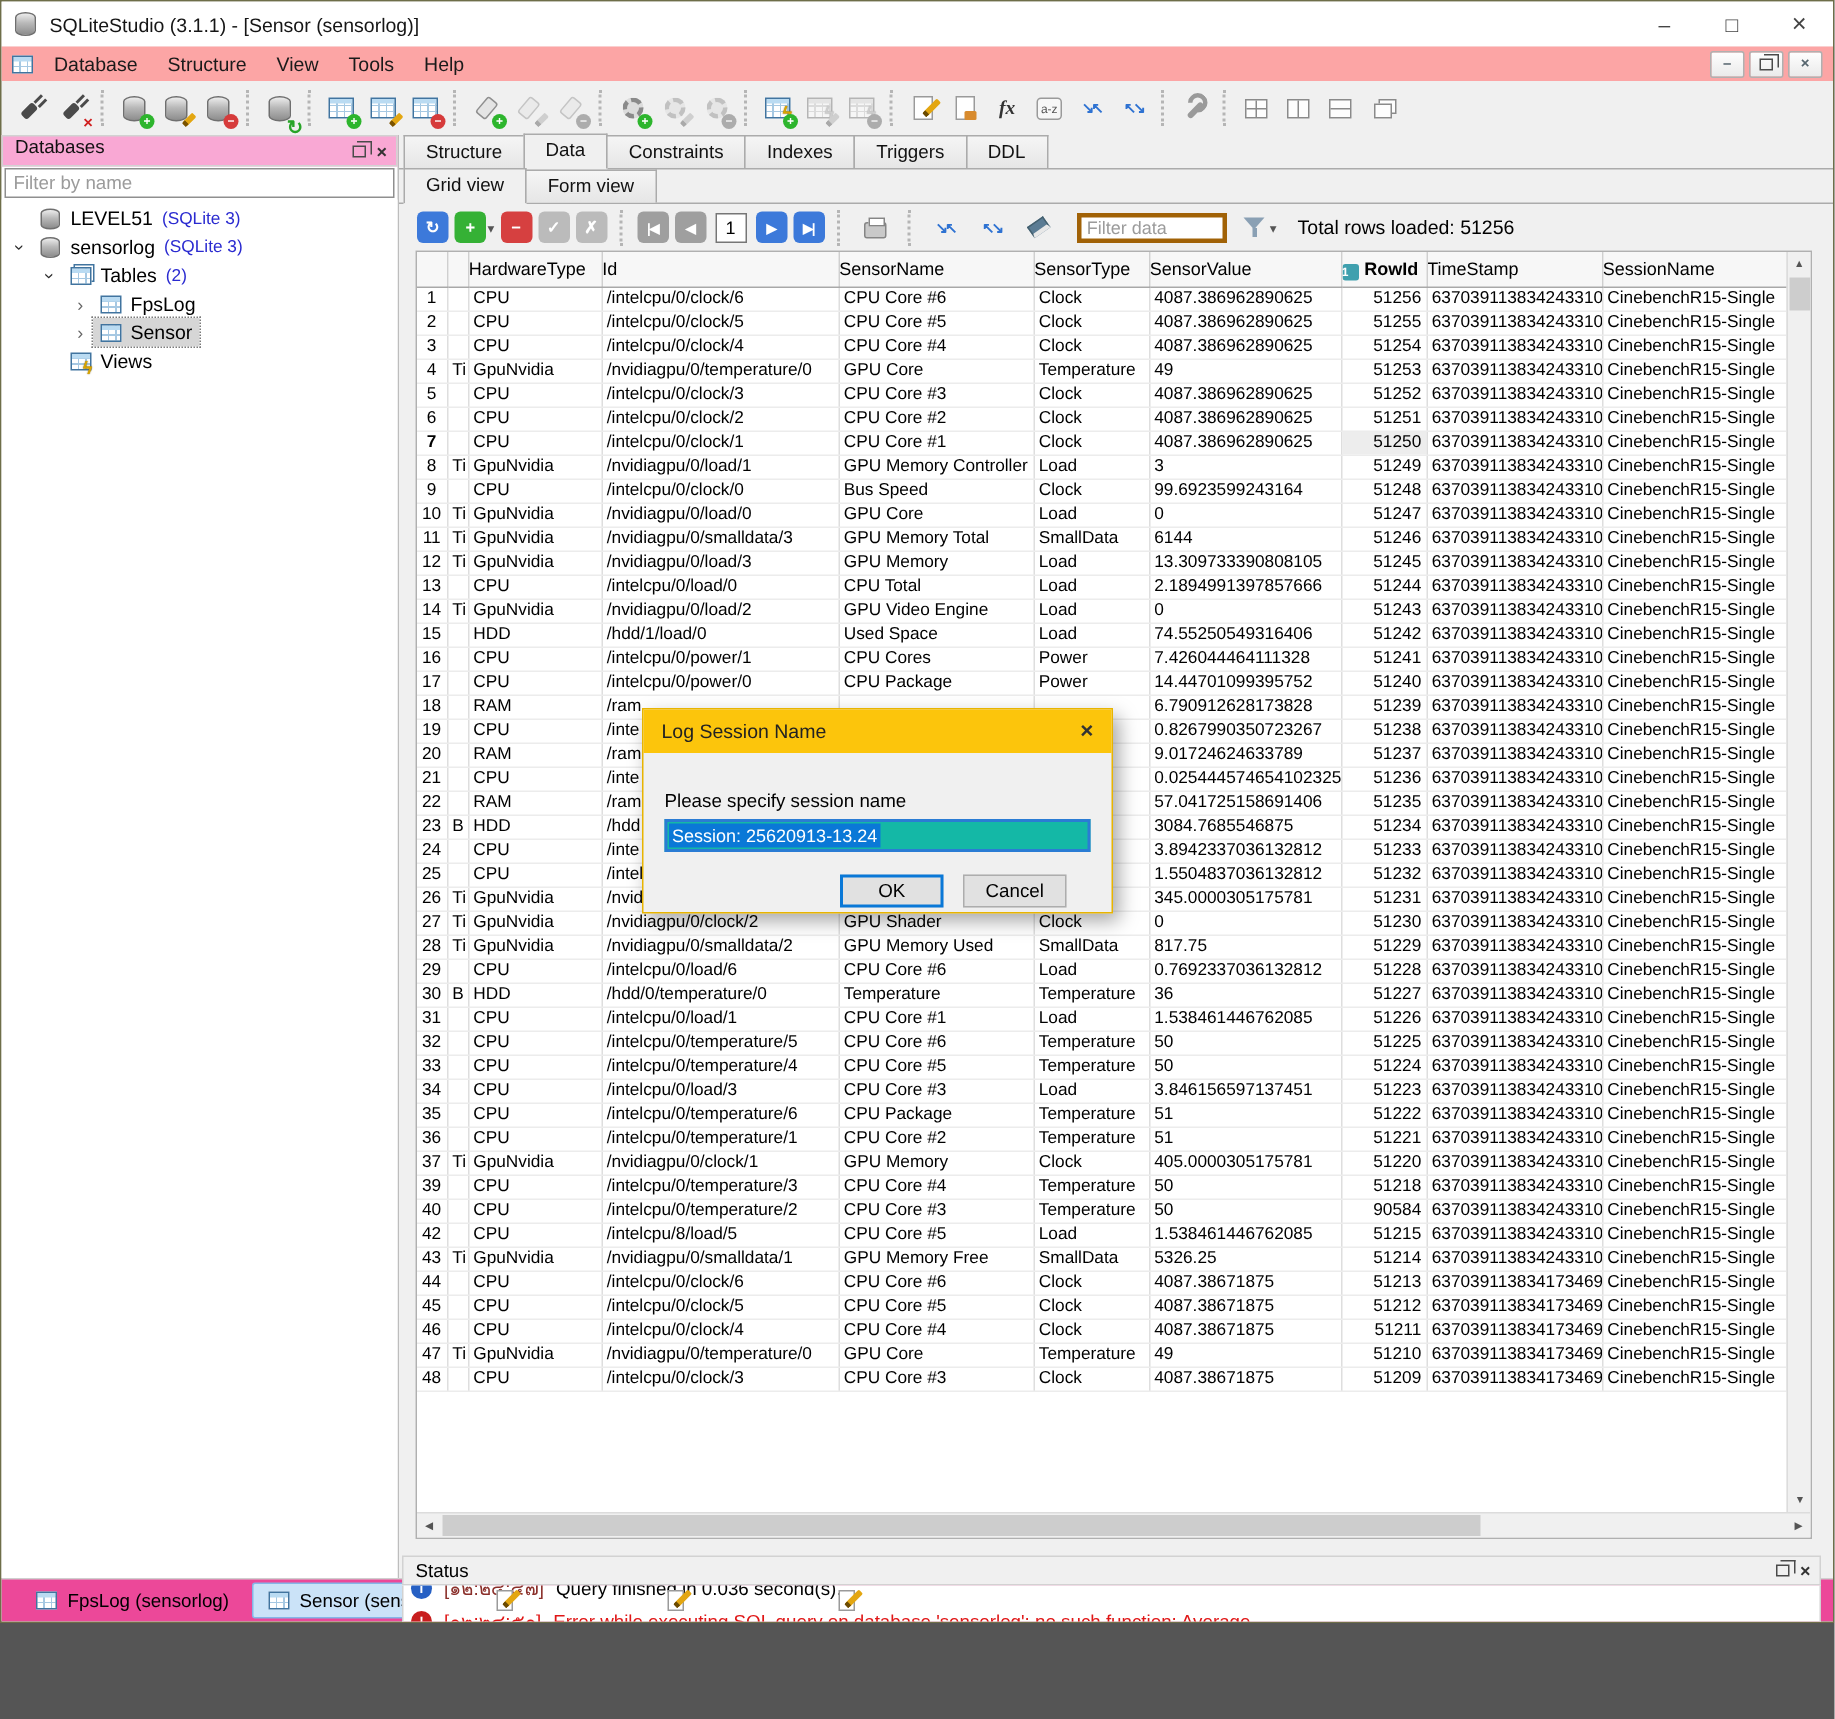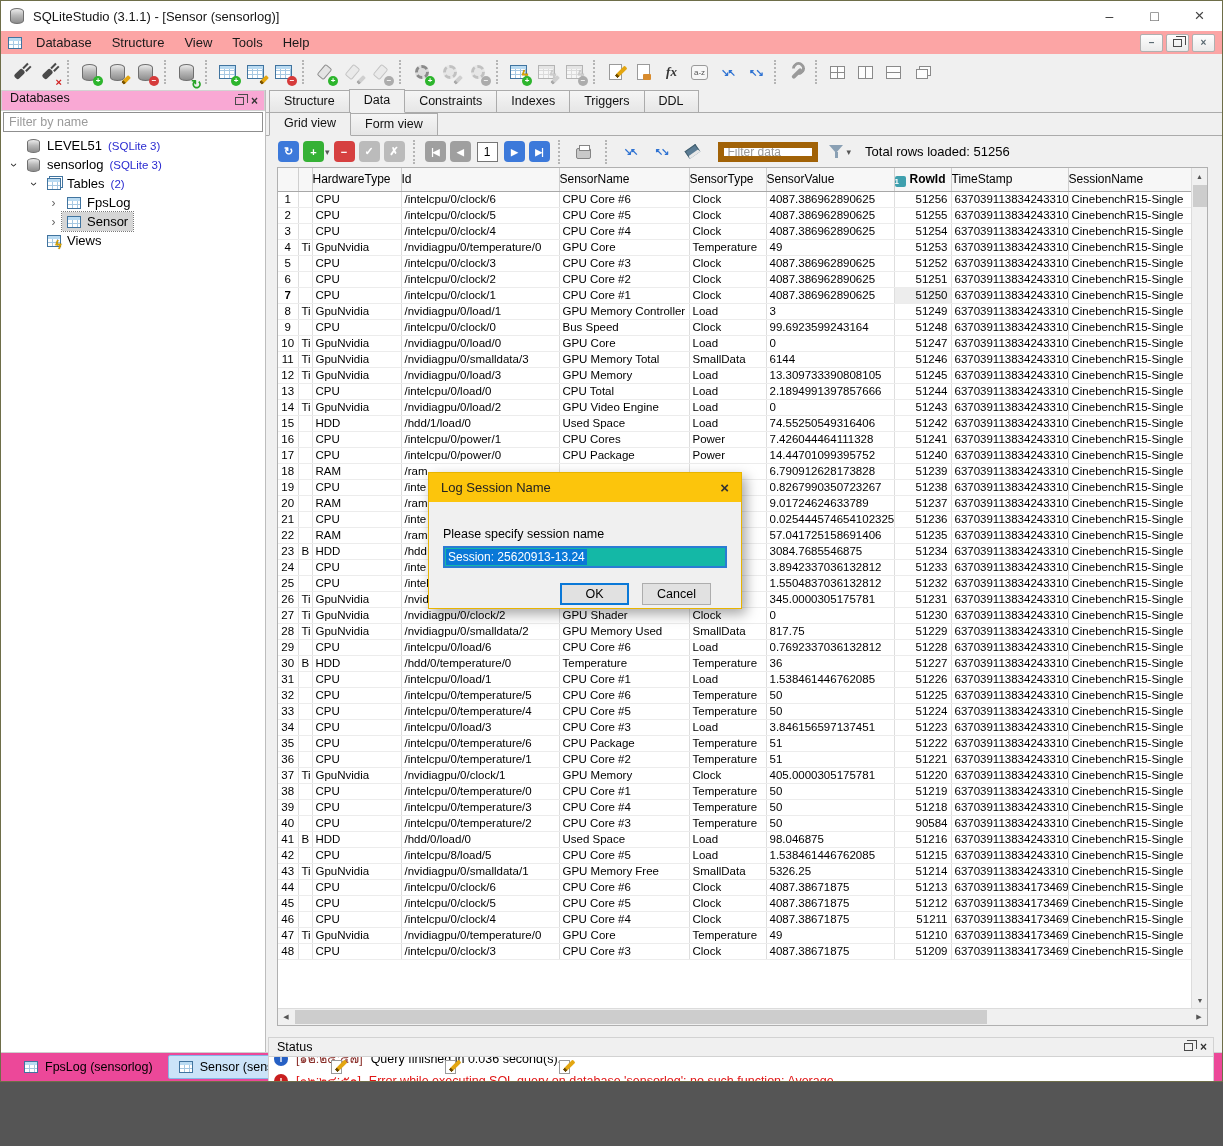--- a/index.html
+++ b/index.html
@@ -81,21 +81,21 @@
 .gridbar{height:31px;display:flex;align-items:center;gap:4px;padding-left:12px;flex:0 0 auto}
 .gbtn{width:21px;height:21px;border-radius:4px;display:flex;align-items:center;justify-content:center;color:#fff;font-size:11px;font-weight:bold}
 .gbtn.blue{background:#3c79da}.gbtn.green{background:#35b135}.gbtn.red{background:#d64040}
 .gbtn.gray{background:#bbb}.gbtn.graynav{background:#9f9f9f}
 .gbtn .nav{font-size:9px;letter-spacing:-1px}
 .caret{font-size:9px;color:#555;margin-left:-1px}
 .pagebox{width:21px;height:20px;border:1px solid #767676;background:#fff;font-size:12px;text-align:center;margin:0 2px;outline:none}
 .printer{width:15px;height:11px;background:#c9c9c9;border:1px solid #858585;border-radius:2px;position:relative;margin-top:3px}
 .printer::before{content:"";position:absolute;left:2px;top:-4px;width:9px;height:4px;background:#fff;border:1px solid #858585}
 .eraser{width:13px;height:9px;background:#5b7c94;border:1px solid #44606f;border-bottom:3px solid #e8e8e8;transform:rotate(-35deg)}
-.fltinput{width:100px;height:20px;border:6px solid #a16207;background:#fff;font-size:12px;padding:0 4px;margin-left:8px;outline:none}
+.fltinput{width:100px;height:20px;border:3px solid #a16207;background:#fff;font-size:12px;padding:0 4px;margin-left:8px;outline:none}
 .fltinput::placeholder{color:#9b9b9b}
 .funnel{position:relative;width:16px;height:15px;margin-left:6px}
 .funnel::before{content:"";position:absolute;left:1px;top:1px;border-left:7px solid transparent;border-right:7px solid transparent;border-top:8px solid #8aa0b4}
 .funnel::after{content:"";position:absolute;left:7px;top:8px;width:3px;height:6px;background:#8aa0b4}
 .totals{font-size:13px;color:#000;margin-left:10px}
 
 .gridwrap{margin-left:11px;width:931px;height:859px;position:relative;border:1px solid #b0b0b0;background:#fff;flex:0 0 auto;overflow:hidden}
 table.grid{border-collapse:collapse;table-layout:fixed;width:913px;font-size:11.5px}
 table.grid th{height:23px;font-weight:normal;font-size:12px;background:#f7f7f7;border-right:1px solid #cfcfcf;border-bottom:1px solid #a8a8a8;text-align:left;overflow:hidden;white-space:nowrap}
 table.grid th.rowid{font-weight:bold}
@@ -908,64 +908,40 @@
                 <td>GpuNvidia</td>
                 <td>/nvidiagpu/0/clock/1</td>
                 <td>GPU Memory</td>
                 <td>Clock</td>
                 <td>405.0000305175781</td>
                 <td class="right">51220</td>
                 <td>637039113834243310</td>
                 <td>CinebenchR15-Single</td>
               </tr>
               <tr>
-                <td class="num">38</td>
-                <td class="ctr"></td>
-                <td>CPU</td>
-                <td>/intelcpu/0/temperature/0</td>
-                <td>CPU Core #1</td>
-                <td>Temperature</td>
-                <td>50</td>
-                <td class="right">51219</td>
-                <td>637039113834243310</td>
-                <td>CinebenchR15-Single</td>
-              </tr>
-              <tr>
                 <td class="num">39</td>
                 <td class="ctr"></td>
                 <td>CPU</td>
                 <td>/intelcpu/0/temperature/3</td>
                 <td>CPU Core #4</td>
                 <td>Temperature</td>
                 <td>50</td>
                 <td class="right">51218</td>
                 <td>637039113834243310</td>
                 <td>CinebenchR15-Single</td>
               </tr>
               <tr>
                 <td class="num">40</td>
                 <td class="ctr"></td>
                 <td>CPU</td>
                 <td>/intelcpu/0/temperature/2</td>
                 <td>CPU Core #3</td>
                 <td>Temperature</td>
                 <td>50</td>
                 <td class="right">90584</td>
-                <td>637039113834243310</td>
-                <td>CinebenchR15-Single</td>
-              </tr>
-              <tr>
-                <td class="num">41</td>
-                <td class="ctr">B</td>
-                <td>HDD</td>
-                <td>/hdd/0/load/0</td>
-                <td>Used Space</td>
-                <td>Load</td>
-                <td>98.046875</td>
-                <td class="right">51216</td>
                 <td>637039113834243310</td>
                 <td>CinebenchR15-Single</td>
               </tr>
               <tr>
                 <td class="num">42</td>
                 <td class="ctr"></td>
                 <td>CPU</td>
                 <td>/intelcpu/8/load/5</td>
                 <td>CPU Core #5</td>
                 <td>Load</td>

